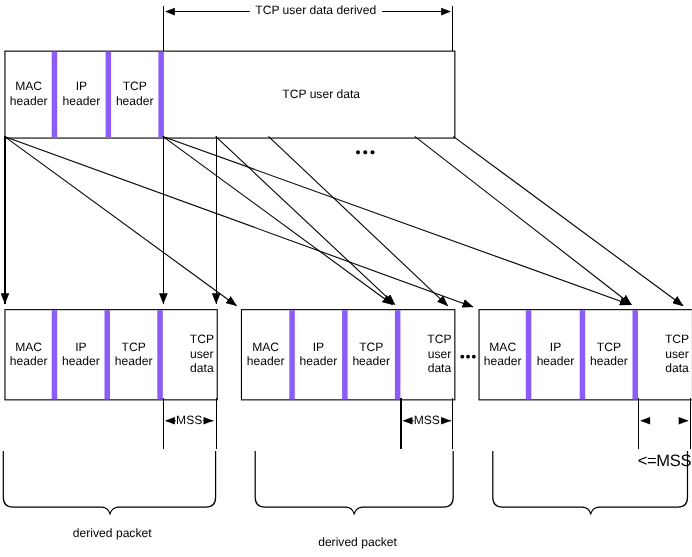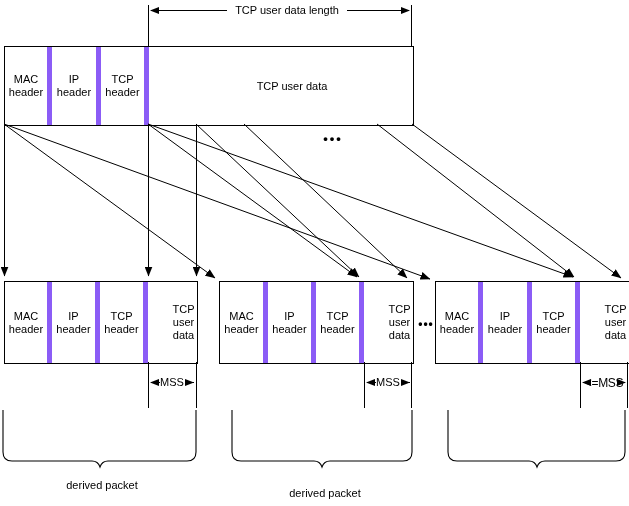--- a/index.html
+++ b/index.html
@@ -18,21 +18,21 @@
     display:flex;align-items:center;justify-content:center;text-align:center;
     font-size:11px;line-height:13px;padding:1px;box-sizing:border-box;
     word-break:normal;
   }
   .packet .cell:last-child{border-right:none;margin-left:22px;}
   
   .lbl{
     position:absolute;font-size:11px;line-height:13px;white-space:nowrap;
     transform:translateX(-50%);z-index:4;background:transparent;text-align:center;
   }
-  .lbl.small{font-size:12px;letter-spacing:-0.3px;}
+  .lbl.small{font-size:15px;letter-spacing:-0.3px;margin-top:36px;}
   .dots{
     position:absolute;transform:translateX(-50%);z-index:4;
     font-size:13px;font-weight:bold;letter-spacing:2px;line-height:10px;
   }
 </style>
 </head>
 <body>
 
 <div id="stage">
 
@@ -118,21 +118,21 @@
       <polygon points="626,382.5 617,379 617,386" fill="#000" stroke="none"></polygon>
     </g>
 
     <g stroke="#000" stroke-width="1.1" fill="none">
       <path d="M3,410 L3,452 Q3,461 12,461 L92,461 Q98,461 100,467 Q102,461 108,461 L187,461 Q196,461 196,452 L196,410"></path>
       <path d="M232,410 L232,452 Q232,461 241,461 L314,461 Q320,461 322,467 Q324,461 330,461 L403,461 Q412,461 412,452 L412,410"></path>
       <path d="M448,410 L448,452 Q448,461 457,461 L529,461 Q535,461 537,467 Q539,461 545,461 L616,461 Q625,461 625,452 L625,410"></path>
     </g>
   </svg>
 
-  <div class="lbl" style="left:287px;top:4px;background:#fff;padding:0 5px;">TCP user data length</div>
+  <div class="lbl" style="left:287px;top:4px;background:#fff;padding:0 5px;">TCP user data derived</div>
 
   <div class="dots" style="left:333px;top:134px;">•••</div>
 
   <div class="dots" style="left:426px;top:319px;font-size:12px;letter-spacing:1px;">•••</div>
 
   <div class="lbl" style="left:172px;top:376px;">MSS</div>
   <div class="lbl" style="left:388px;top:376px;">MSS</div>
   <div class="lbl small" style="left:604px;top:377px;">&lt;=MSS</div>
 
   <div class="lbl" style="left:102px;top:479px;">derived packet</div>

